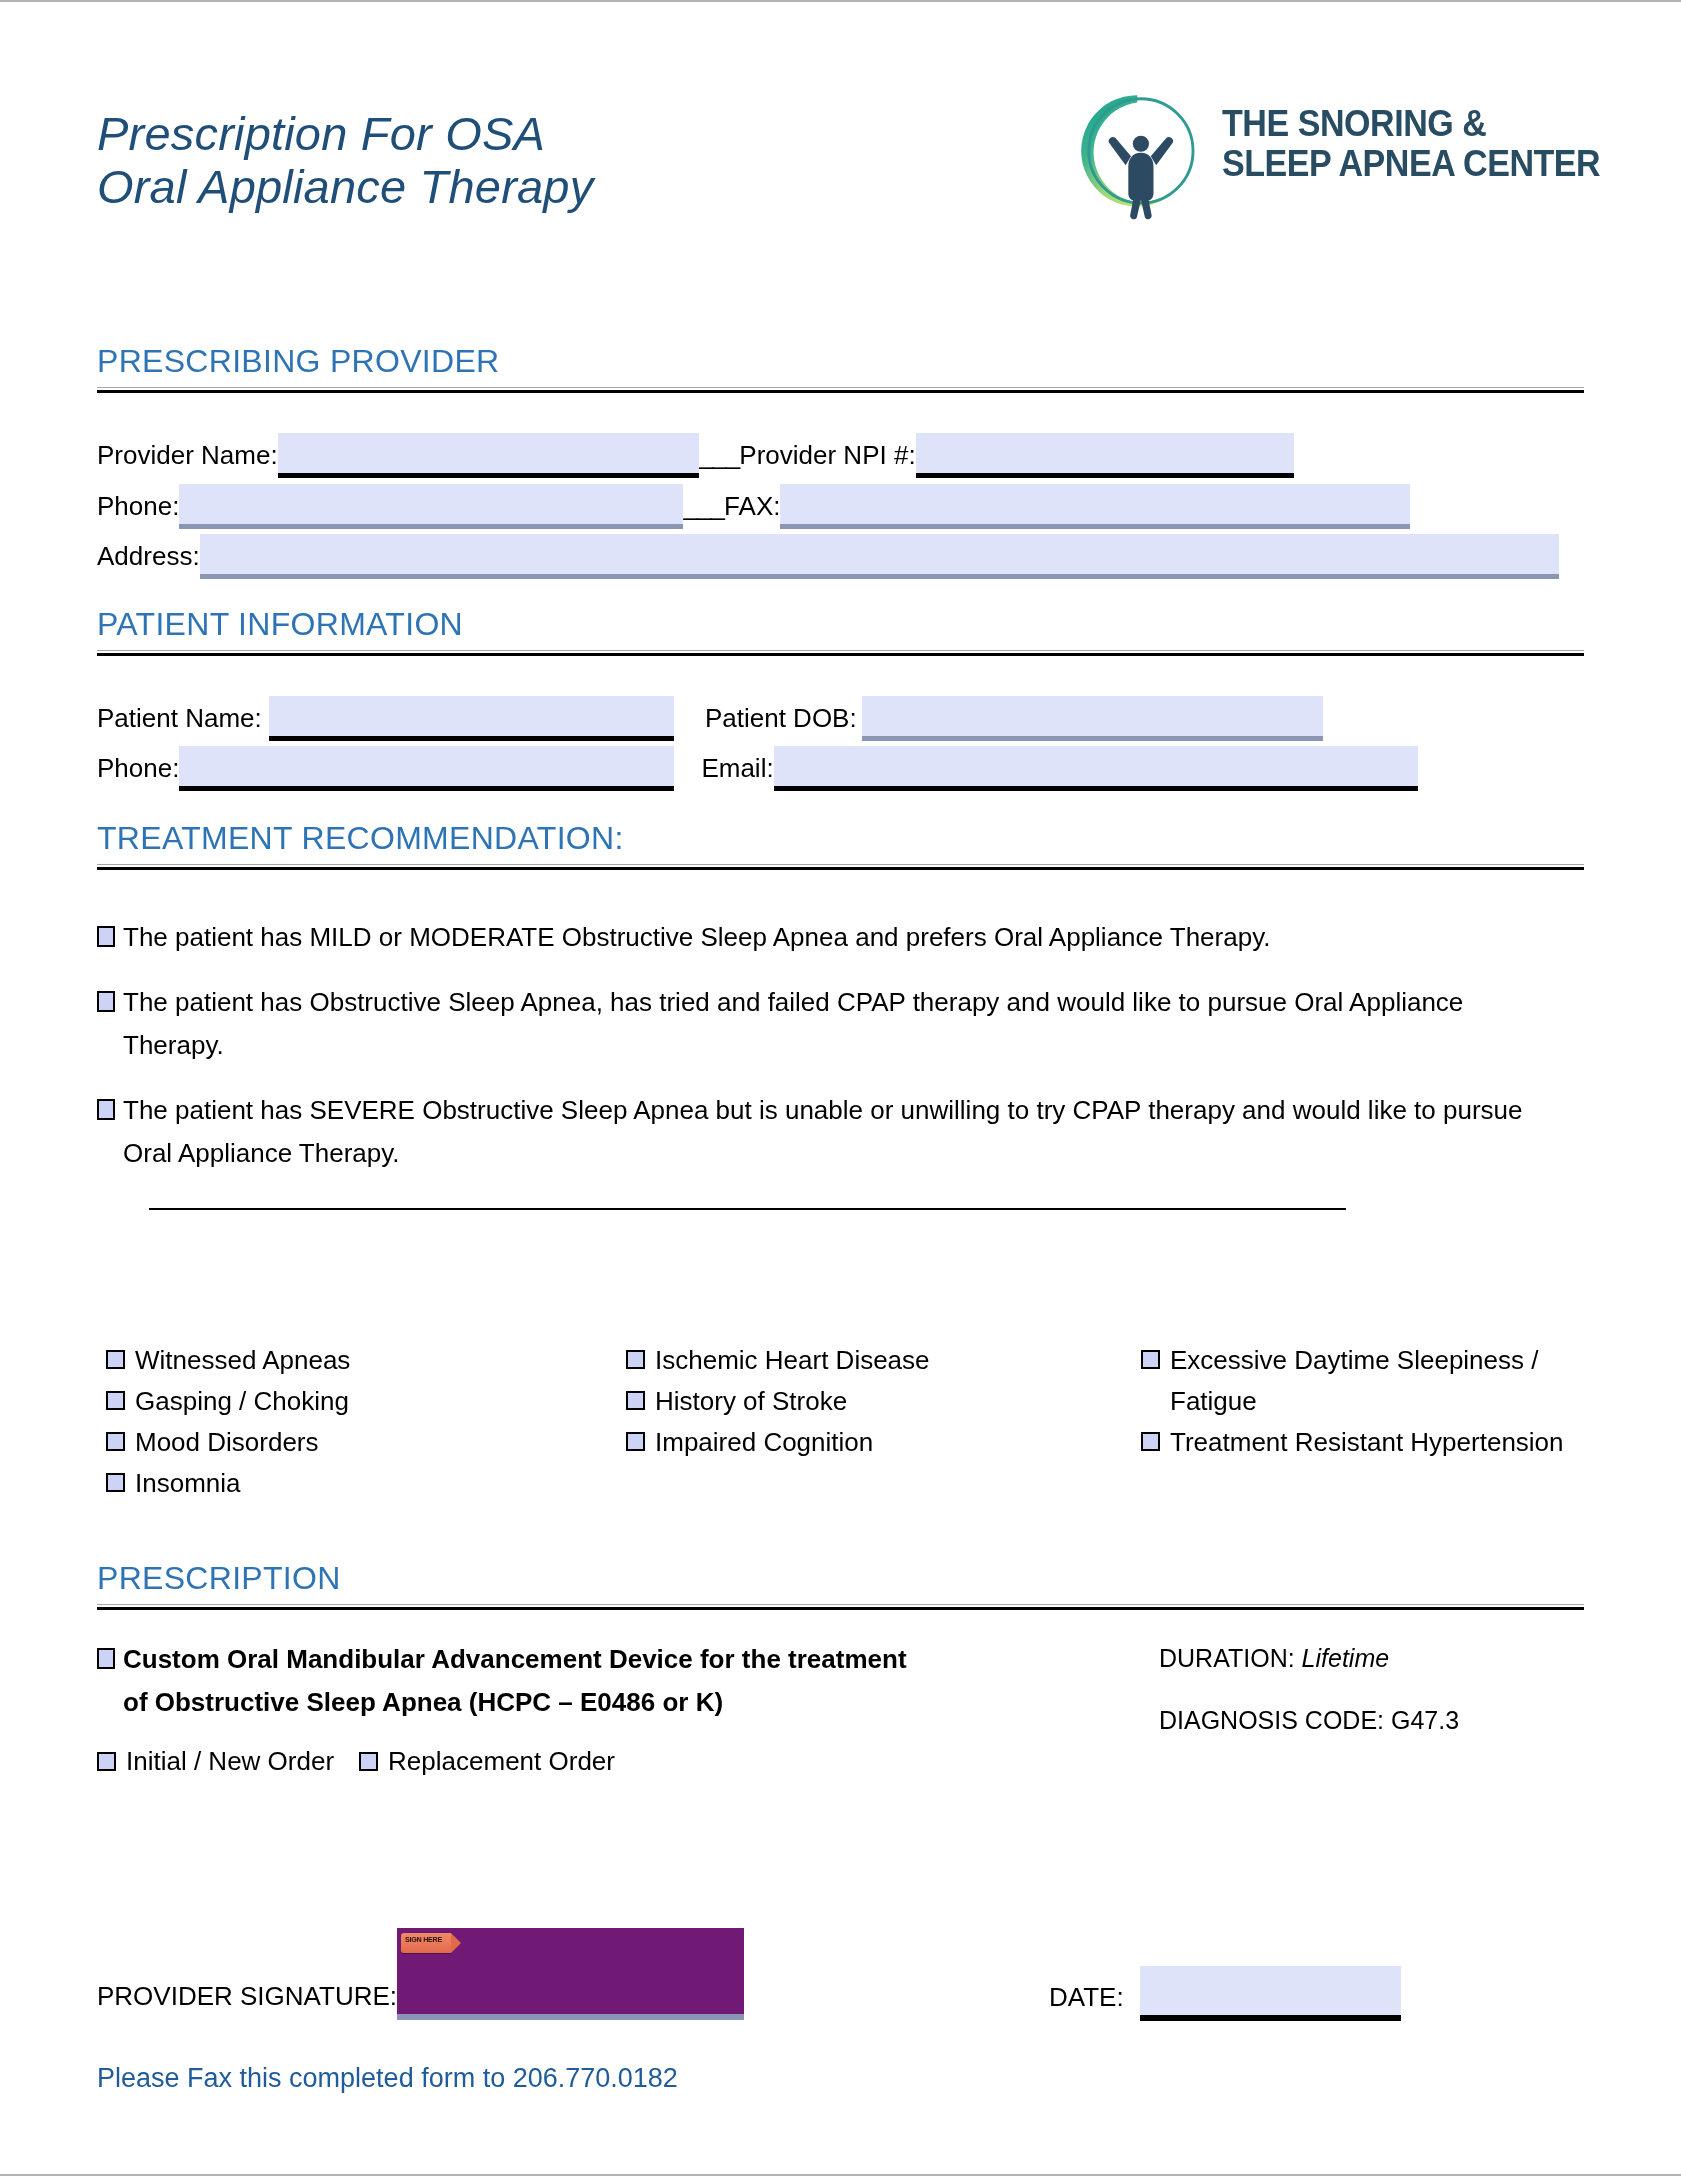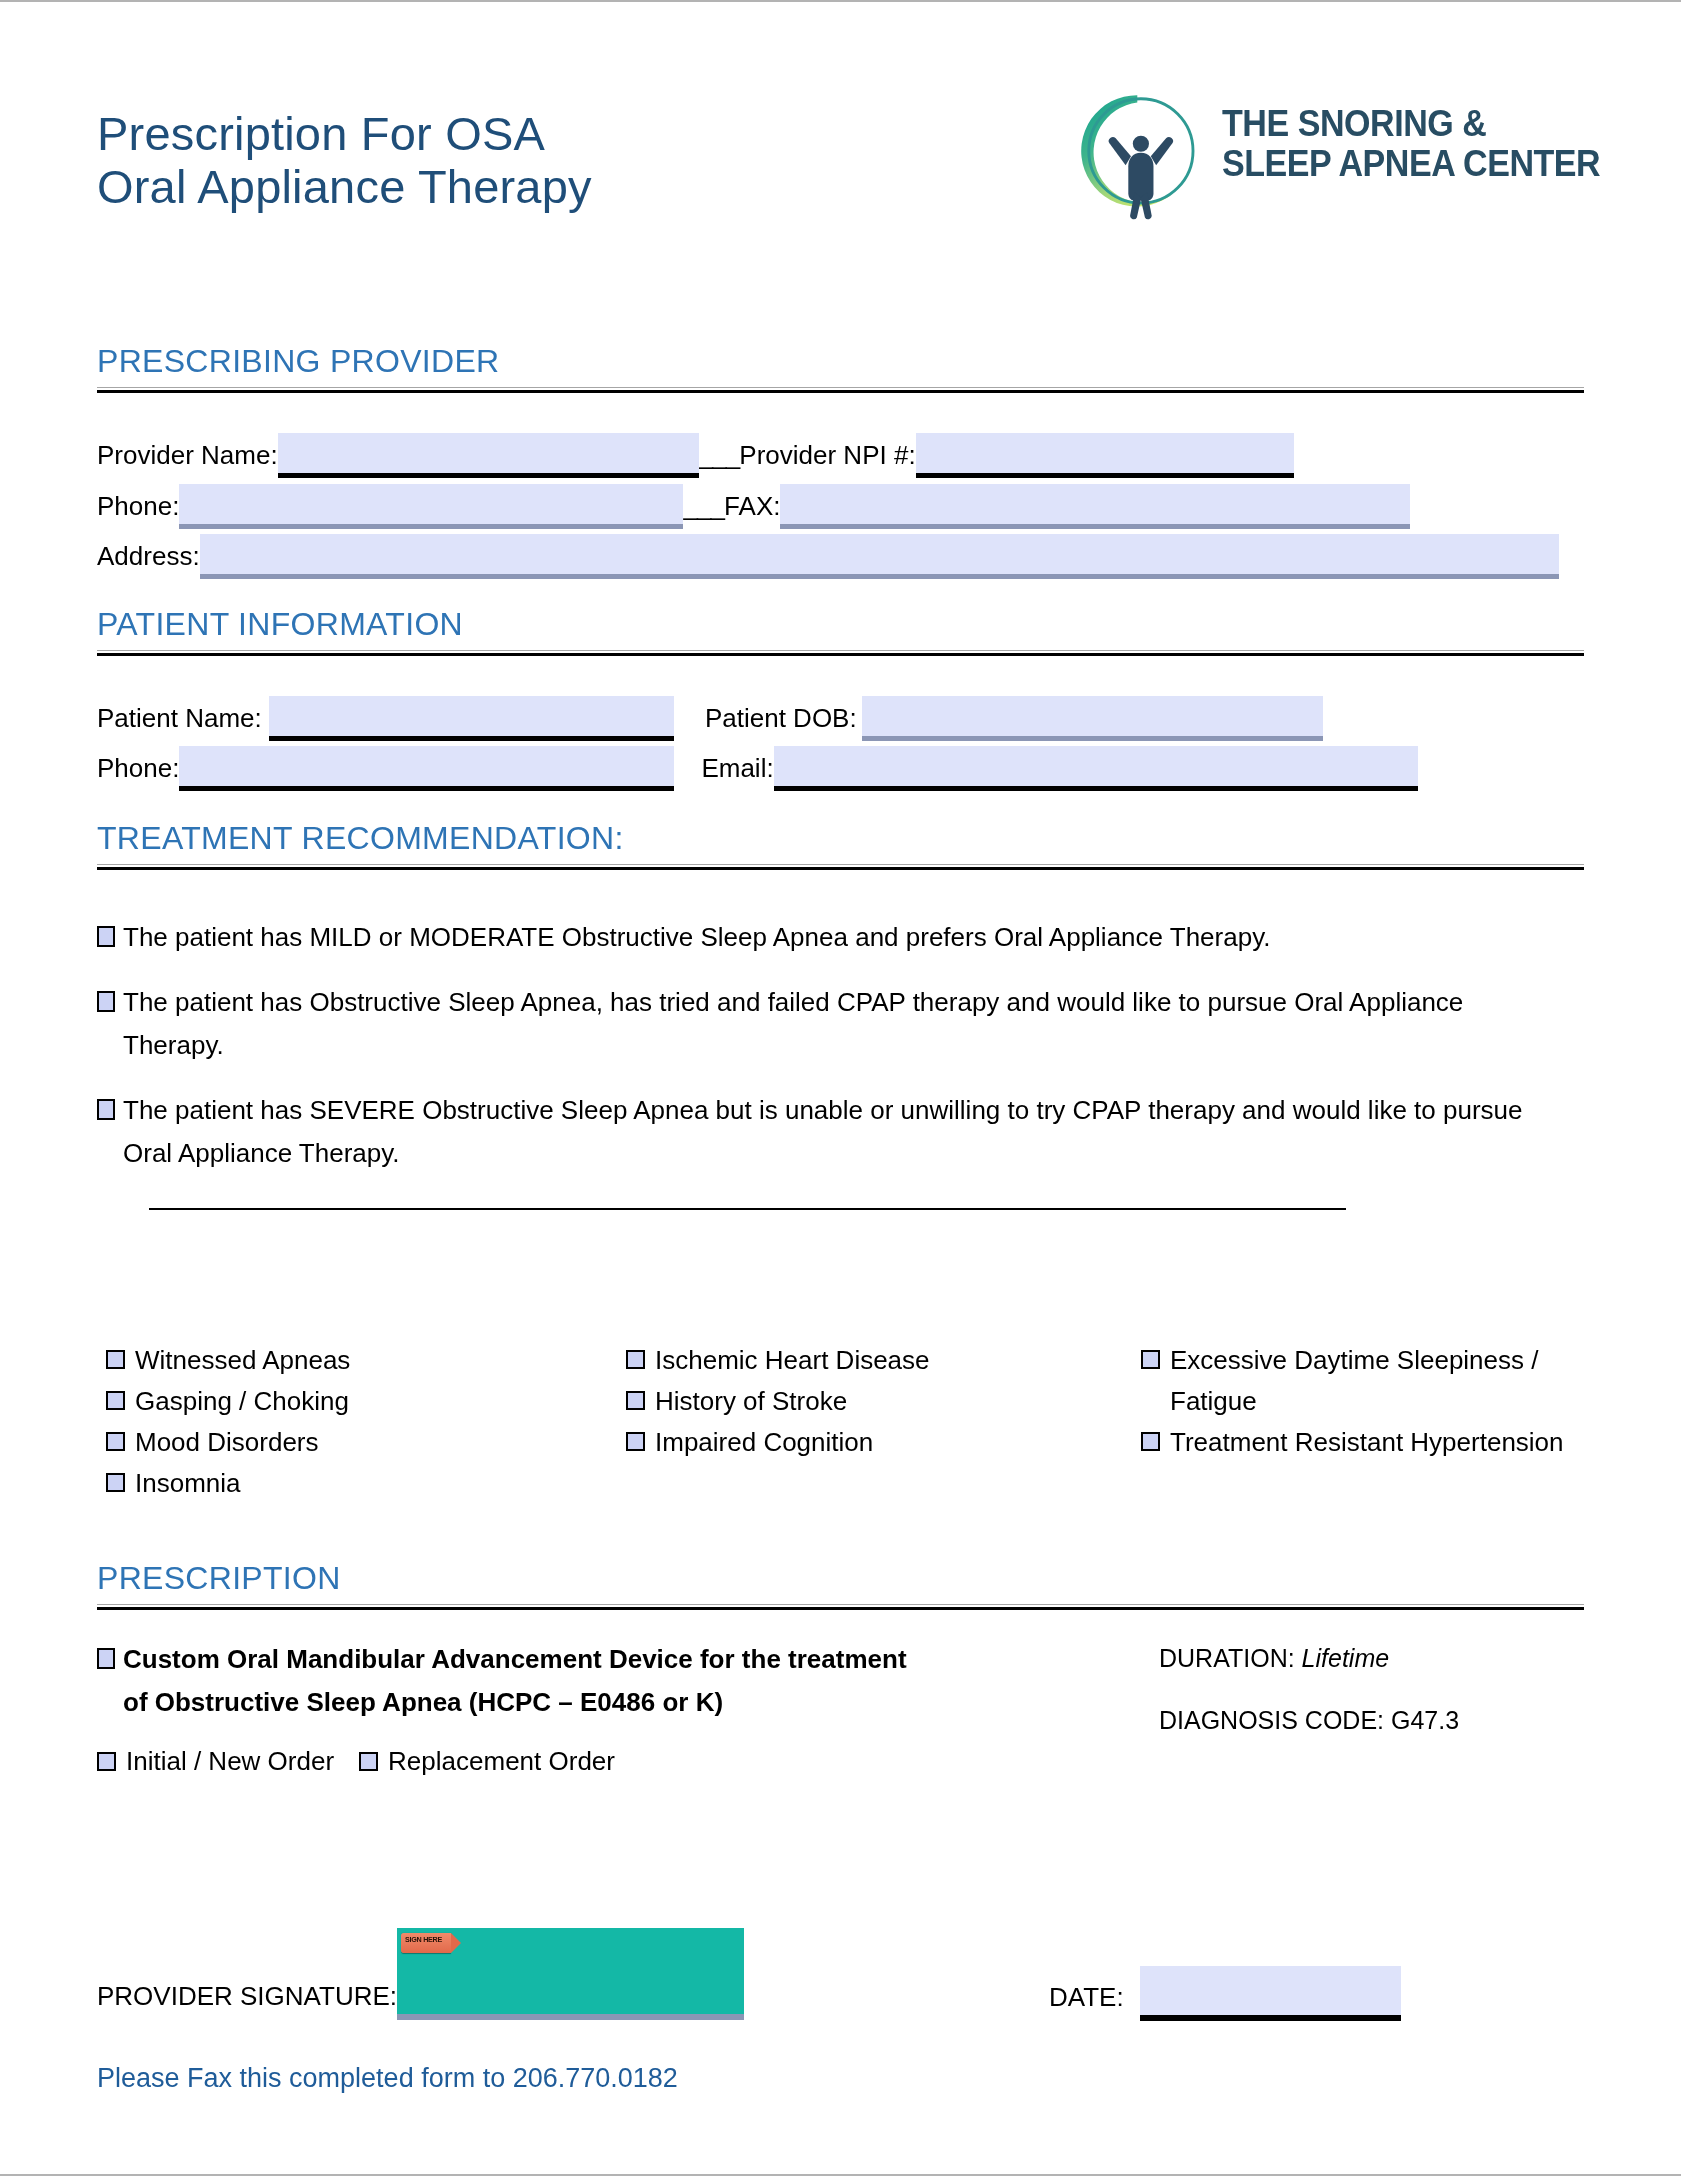--- a/index.html
+++ b/index.html
@@ -42,21 +42,21 @@
   .doc-title {
     position: absolute;
     left: 0; top: 0;
     font-size: 47px;
     line-height: 1.12;
     color: #1f4e79;
     font-weight: 400;
     letter-spacing: 0.2px;
     white-space: nowrap;
   }
-  .doc-title div { display: block; }
+  .doc-title div { display: block; font-style: italic; }
 
   .logo {
     position: absolute;
     right: 10.8px; top: -20px;
     width: 504px; height: 133px;
   }
   .logo-mark {
     position: absolute;
     left: 0; top: 0;
     width: 133px; height: 133px;
@@ -222,21 +222,21 @@
     display: flex;
     align-items: flex-end;
     white-space: nowrap;
   }
   .sig-label {
     font-size: 26px;
     line-height: 36px;
   }
   .sig-field {
     position: relative;
-    background: #14b8a6;
+    background: #701a75;
     height: 86px;
     width: 347px;
   }
   .sig-field::after {
     content: "";
     position: absolute;
     left: 0; right: 0; bottom: -6.3px;
     height: 6.3px;
     background: #8b96b5;
   }

